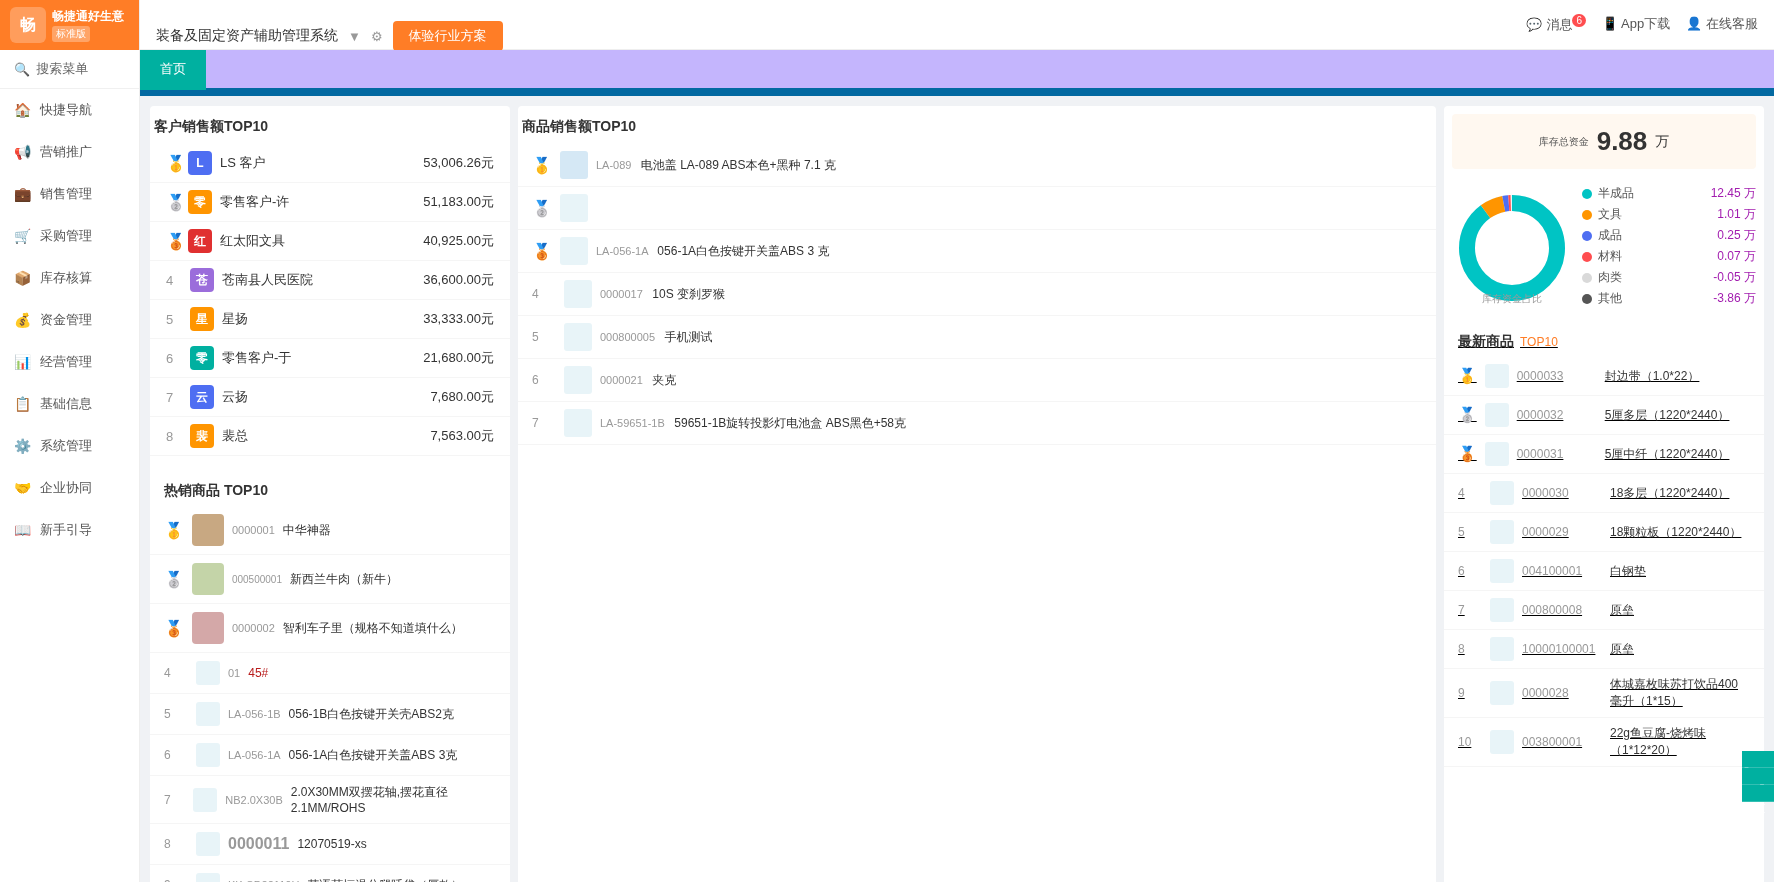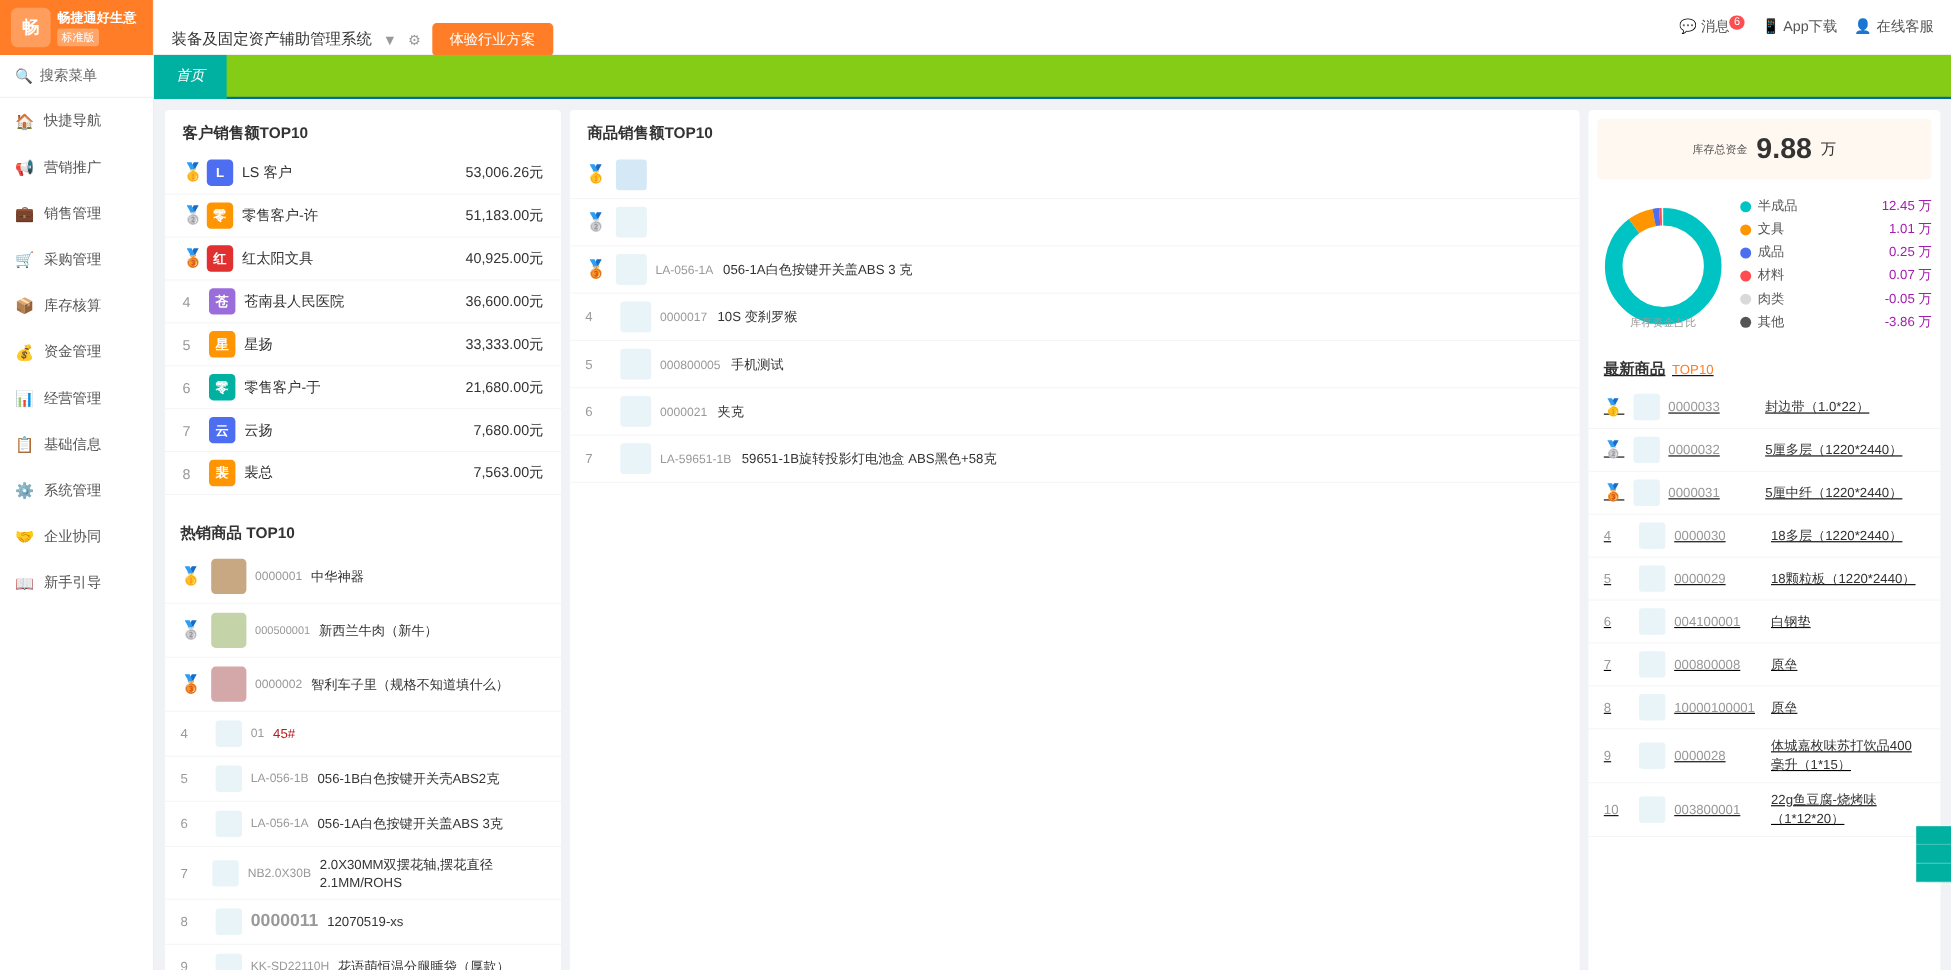--- a/index.html
+++ b/index.html
@@ -16,33 +16,33 @@
     
     .main { flex: 1; display: flex; flex-direction: column; }
     .topbar { height: 50px; background: #fff; display: flex; align-items: center; justify-content: space-between; padding: 0 16px; border-bottom: 1px solid #eee; }
     .topbar-left { display: flex; align-items: center; gap: 10px; margin-top: 23px; }
     .topbar-title { font-size: 14px; color: #333; }
     .topbar-dropdown { color: #999; cursor: pointer; }
     .topbar-gear { color: #999; cursor: pointer; }
     .topbar-btn { background: #ff7d26; color: #fff; border: none; border-radius: 4px; padding: 6px 16px; font-size: 13px; cursor: pointer; }
     .topbar-right { display: flex; align-items: center; gap: 16px; color: #555; font-size: 13px; }
 
-    .nav-tabs { background: #84cc16; border-bottom: 2px solid #0369a1; display: flex; font-style: italic; }
+    .nav-tabs { background: #c4b5fd; border-bottom: 8px solid #0369a1; display: flex; }
     .nav-tab { padding: 10px 20px; cursor: pointer; font-size: 13px; color: #555; border-bottom: 2px solid transparent; margin-bottom: -2px; }
     .nav-tab.active { color: #fff; background: #00b0a0; border-bottom: 2px solid #00b0a0; }
 
     .content-area { flex: 1; display: flex; gap: 0; padding: 10px; background: #f0f2f5; }
 
     
     .col-left { width: 360px; background: #fff; border-radius: 4px; margin-right: 8px; overflow: hidden; }
     .col-mid { flex: 1; background: #fff; border-radius: 4px; margin-right: 8px; overflow: hidden; }
     .col-right { width: 320px; background: #fff; border-radius: 4px; overflow: hidden; }
 
     
-    .section-title { font-size: 14px; font-weight: bold; color: #333; padding: 12px 16px 8px; }
+    .section-title { font-size: 14px; font-weight: bold; color: #333; padding: 12px 4px 8px; }
     .rank-table { width: 100%; }
     .rank-row { display: flex; align-items: center; padding: 7px 16px; border-bottom: 1px solid #f5f5f5; }
     .rank-badge { width: 24px; height: 24px; border-radius: 4px; display: flex; align-items: center; justify-content: center; font-size: 12px; font-weight: bold; color: #fff; margin-right: 8px; flex-shrink: 0; }
     .badge-l { background: #4e6ef2; }
     .badge-ling { background: #ff9500; }
     .badge-hong { background: #e03030; }
     .badge-cang { background: #9b6ddb; }
     .badge-xing { background: #ff9500; }
     .badge-ling2 { background: #00b0a0; }
     .badge-yun { background: #4e6ef2; }
@@ -288,20 +288,24 @@
         </div>
       </div>
     </div>
 
     <div class="col-mid">
       <div class="section-title">商品销售额TOP10</div>
       <div>
         <div class="prod-row">
           <span style="font-size:16px;">🥇</span>
           <div class="prod-img" style="background:#d5e8f5;"></div>
+          <div class="prod-info">
+            <span style="color:#999;font-size:11px;">LA-089 &nbsp;</span>
+            <span>电池盖 LA-089 ABS本色+黑种 7.1 克</span>
+          </div>
         </div>
         <div class="prod-row">
           <span style="font-size:16px;">🥈</span>
           <div class="prod-img"></div>
         </div>
         <div class="prod-row">
           <span style="font-size:16px;">🥉</span>
           <div class="prod-img"></div>
           <div class="prod-info">
             <span style="color:#999;font-size:11px;">LA-056-1A &nbsp;</span>

